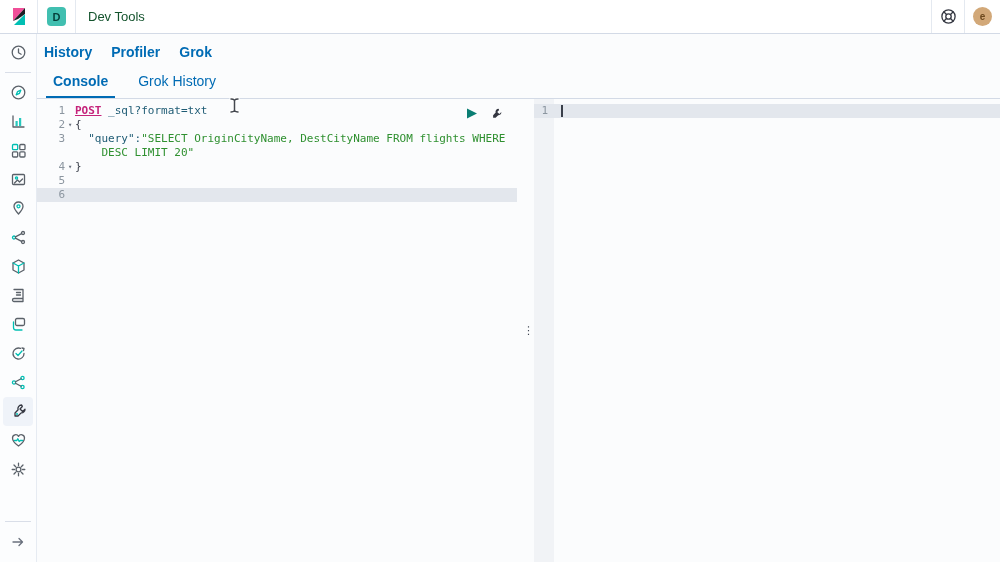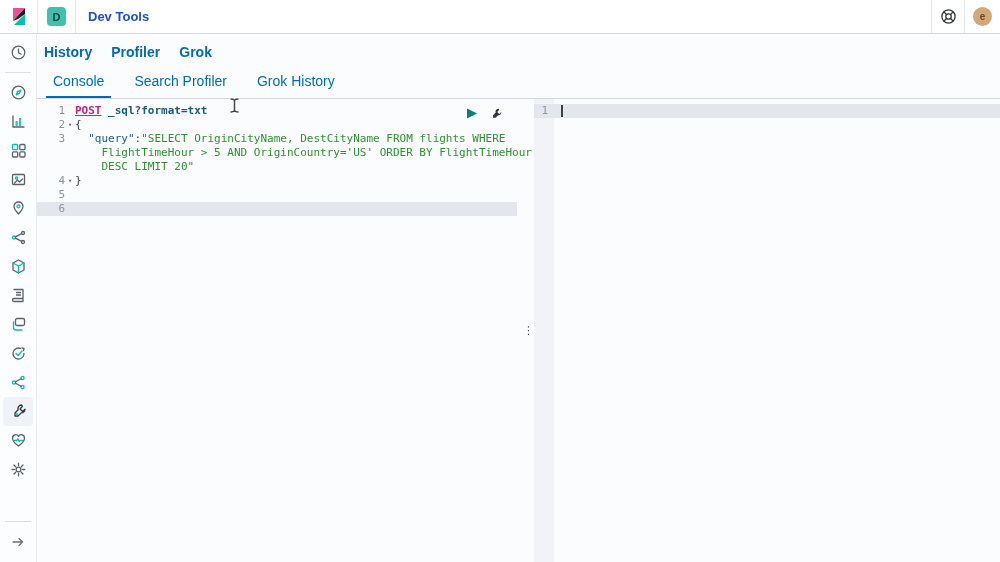--- a/index.html
+++ b/index.html
@@ -14,21 +14,21 @@
     background:#fff; border-bottom:1px solid #D3DAE6;
     display:flex; align-items:center; z-index:10;
   }
   .logo-box { width:37px; height:33px; display:flex; align-items:center; justify-content:center; cursor:pointer; }
   .tb-divider { width:1px; height:33px; background:#E4E9F0; }
   .space-badge {
     width:19px; height:19px; margin:0 9px; border-radius:4px;
     background:#41BFB0; color:#053F3A; font-size:11px; font-weight:bold;
     display:flex; align-items:center; justify-content:center; cursor:pointer;
   }
-  .tb-title { font-size:13px; font-weight:700; color:#1d4ed8; padding:0 12px; }
+  .tb-title { font-size:13px; font-weight:400; color:#14532d; padding:0 12px; }
   .tb-right { margin-left:auto; display:flex; align-items:center; height:33px; }
   .tb-iconbtn { width:32px; height:33px; display:flex; align-items:center; justify-content:center; cursor:pointer; }
   .avatar {
     width:19px; height:19px; border-radius:50%; margin:0 8px;
     background:#D2A878; color:#6E4A1F; font-size:10px; font-weight:bold;
     display:flex; align-items:center; justify-content:center; cursor:pointer;
   }
   
   .sidebar {
     position:absolute; top:34px; left:0; bottom:0; width:37px;
@@ -44,36 +44,36 @@
   .side-spacer { flex:1; }
   
   .main { position:absolute; top:34px; left:37px; right:0; bottom:0; background:#FBFCFD; }
   .menu-row { display:flex; gap:19px; padding:10px 0 2px 7px; height:29px; }
   .menu-link { font-size:14px; font-weight:600; color:#006BB4; cursor:pointer; }
   .tabs-row { display:flex; padding-left:9px; border-bottom:1px solid #D3DAE6; height:36px; align-items:stretch; }
   .tab {
     font-size:14px; font-weight:500; color:#006BB4; cursor:pointer;
     padding:10px 7px 0 7px; margin-right:16px; border-bottom:2px solid transparent;
   }
-  .tab.active { border-bottom-color:#006BB4; }
+  .tab.active { border-bottom-color:#006BB4;font-weight:bold; }
   
   .panels { display:flex; height:calc(100% - 65px); }
   .editor-panel { width:486px; position:relative; background:#FBFCFD; flex:none; }
   .resizer { width:11px; flex:none; display:flex; align-items:center; justify-content:center;
              color:#404754; font-size:11px; cursor:col-resize; letter-spacing:0; }
   .output-panel { flex:1; position:relative; background:#FBFCFD; }
   
   .code-area { padding-top:5px; font-family:"DejaVu Sans Mono", monospace; font-size:11px; line-height:14px; }
   .crow { display:flex; height:14px; white-space:pre; align-items:center; }
   .crow.hl { background:#E3E7ED; width:calc(100% - 6px); }
   .gut { width:28px; text-align:right; color:#8C96A0; flex:none; font-size:11px; }
   .fold { width:10px; text-align:center; color:#69707D; font-size:7px; flex:none; }
   .code { flex:1; color:#3A3F4A; }
   .tok-method { color:#C5227A; font-weight:bold;text-decoration:underline; }
-  .tok-url { color:#1E5B74;font-weight:bold; }
+  .tok-url { color:#1E5B74; }
   .tok-key { color:#1E5B74; }
   .tok-str { color:#2F9030; }
   .tok-brace { color:#3A3F4A; }
   .editor-actions { position:absolute; top:7px; right:20px; display:flex; gap:9px; z-index:2; }
   .action-btn { width:15px; height:15px; cursor:pointer; display:flex; align-items:center; justify-content:center; }
   
   .out-gutter { position:absolute; top:0; left:0; bottom:0; width:20px; background:#F1F3F6; }
   .out-row { position:absolute; top:5px; left:0; right:0; height:14px; background:#E3E7ED;
              font-family:"DejaVu Sans Mono", monospace; font-size:11px; line-height:14px; }
   .out-num { position:absolute; left:0; width:14px; text-align:right; color:#8C96A0; }
@@ -229,21 +229,20 @@
 <main class="main">
 
   <div class="menu-row">
     <span class="menu-link">History</span>
     <span class="menu-link">Profiler</span>
     <span class="menu-link">Grok</span>
   </div>
 
   <div class="tabs-row">
     <span class="tab active">Console</span>
-    <span class="tab">Search Profiler</span>
     <span class="tab">Grok History</span>
   </div>
 
   <div class="panels">
 
     <section class="editor-panel">
       <div class="editor-actions">
         <div class="action-btn">
           <svg width="13" height="13" viewBox="0 0 13 13">
             <polygon points="2,1.5 12,6.5 2,11.5" fill="#0A7E73"></polygon>
@@ -264,25 +263,20 @@
         </div>
         <div class="crow">
           <span class="gut">2</span>
           <span class="fold">▾</span>
           <span class="code tok-brace">{</span>
         </div>
         <div class="crow">
           <span class="gut">3</span>
           <span class="fold"></span>
           <span class="code"><span class="tok-key">  "query":</span><span class="tok-str">"SELECT OriginCityName, DestCityName FROM flights WHERE</span></span>
-        </div>
-        <div class="crow">
-          <span class="gut"></span>
-          <span class="fold"></span>
-          <span class="code tok-str">    FlightTimeHour &gt; 5 AND OriginCountry='US' ORDER BY FlightTimeHour</span>
         </div>
         <div class="crow">
           <span class="gut"></span>
           <span class="fold"></span>
           <span class="code tok-str">    DESC LIMIT 20"</span>
         </div>
         <div class="crow">
           <span class="gut">4</span>
           <span class="fold">▾</span>
           <span class="code tok-brace">}</span>

